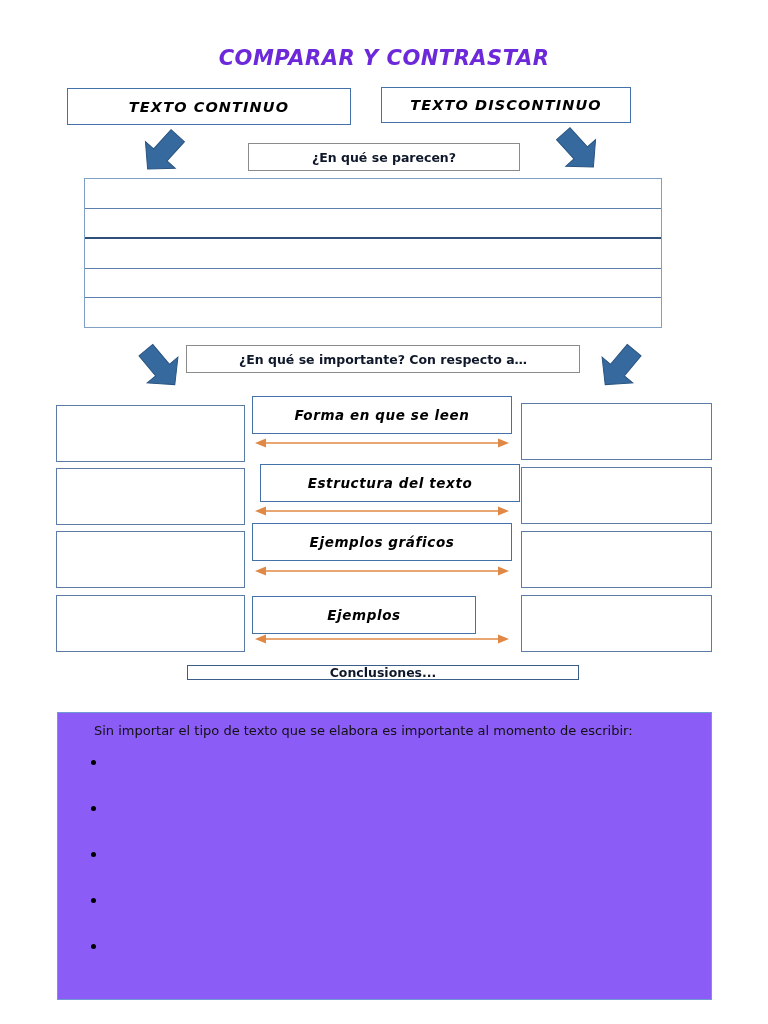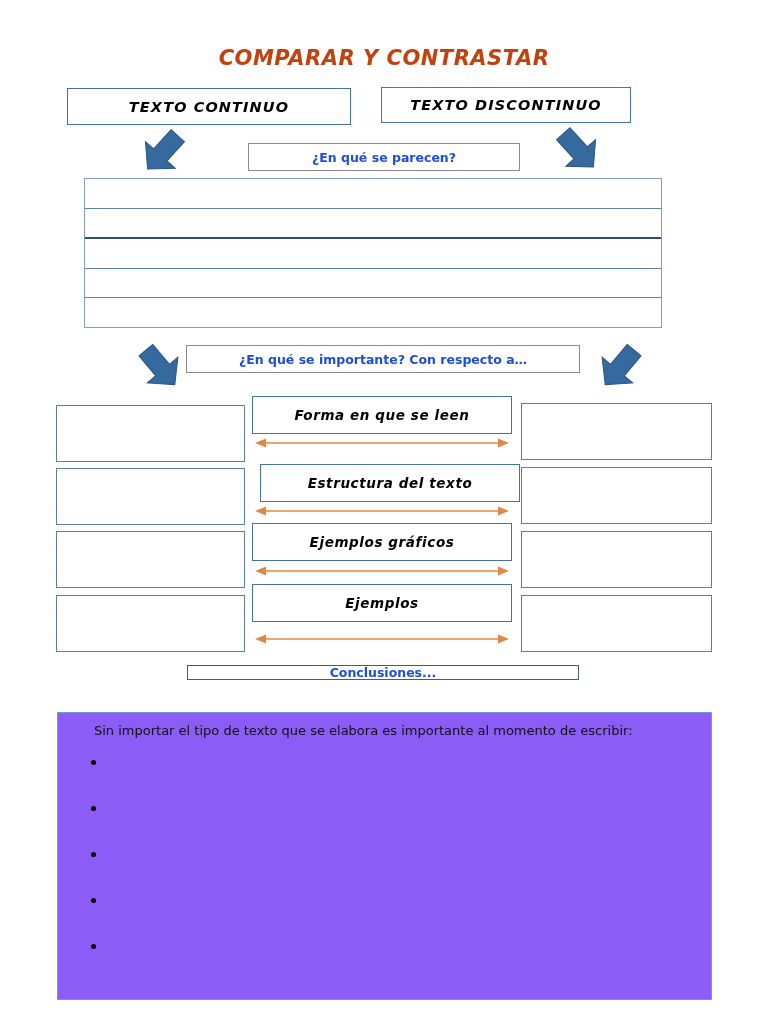--- a/index.html
+++ b/index.html
@@ -25,21 +25,21 @@
   
   .title {
     left: 0; top: 46px;
     width: 768px;
     text-align: center;
     font-family: "DejaVu Sans", sans-serif;
     font-size: 21px;
     font-weight: 700;
     font-style: italic;
     letter-spacing: 0.5px;
-    color: #c2410c;
+    color: #6d28d9;
   }
 
   
   .box {
     box-sizing: border-box;
     background: #ffffff;
     display: flex;
     align-items: center;
     justify-content: center;
   }
@@ -52,21 +52,21 @@
     font-size: 14.5px;
     font-weight: 700;
     font-style: italic;
     letter-spacing: 1.1px;
     color: #000;
     font-family: "DejaVu Sans", sans-serif;
   }
   .lbl-question {
     font-size: 12.5px;
     font-weight: 700;
-    color: #1d4ed8;
+    color: #0f172a;
     font-family: "DejaVu Sans", sans-serif;
   }
   .lbl-center {
     font-size: 13.5px;
     font-weight: 700;
     font-style: italic;
     letter-spacing: 0.6px;
     color: #000;
     font-family: "DejaVu Sans", sans-serif;
   }
@@ -227,21 +227,21 @@
       <line x1="10" y1="7" x2="244" y2="7" stroke="#e08845" stroke-width="1.6"></line>
       <polygon points="0,7 11,2.5 11,11.5" fill="#e08845"></polygon>
       <polygon points="254,7 243,2.5 243,11.5" fill="#e08845"></polygon>
     </svg>
   </div>
 
   <div class="abs box box-steel" style="left:521px; top:531px; width:191px; height:57px;"></div>
 
   <div class="abs box box-steel" style="left:56px; top:595px; width:189px; height:57px;"></div>
 
-  <div class="abs box box-blue" style="left:252px; top:584px; width:260px; height:38px;">
+  <div class="abs box box-blue" style="left:252px; top:596px; width:224px; height:38px;">
     <span class="lbl-center">Ejemplos</span>
   </div>
 
   <div class="abs" style="left:255px; top:632px; width:254px; height:14px;">
     <svg class="dblarrow" width="254" height="14" viewBox="0 0 254 14">
       <line x1="10" y1="7" x2="244" y2="7" stroke="#e08845" stroke-width="1.6"></line>
       <polygon points="0,7 11,2.5 11,11.5" fill="#e08845"></polygon>
       <polygon points="254,7 243,2.5 243,11.5" fill="#e08845"></polygon>
     </svg>
   </div>

